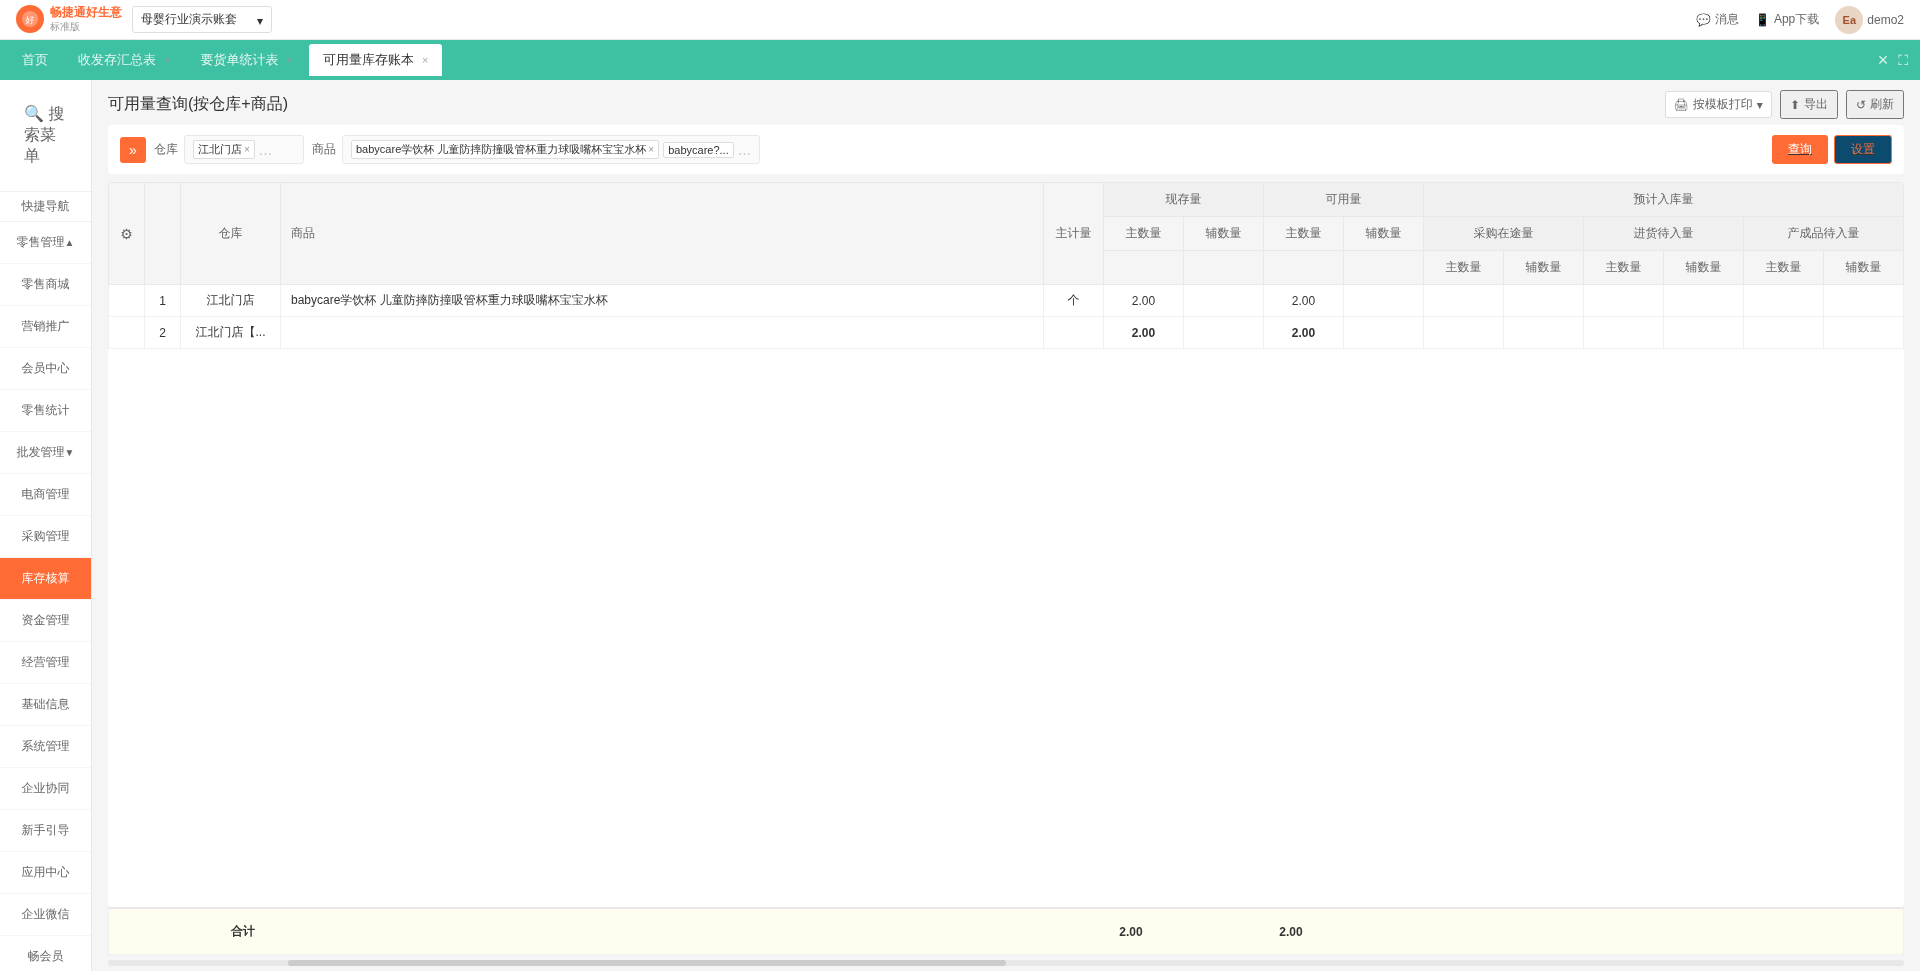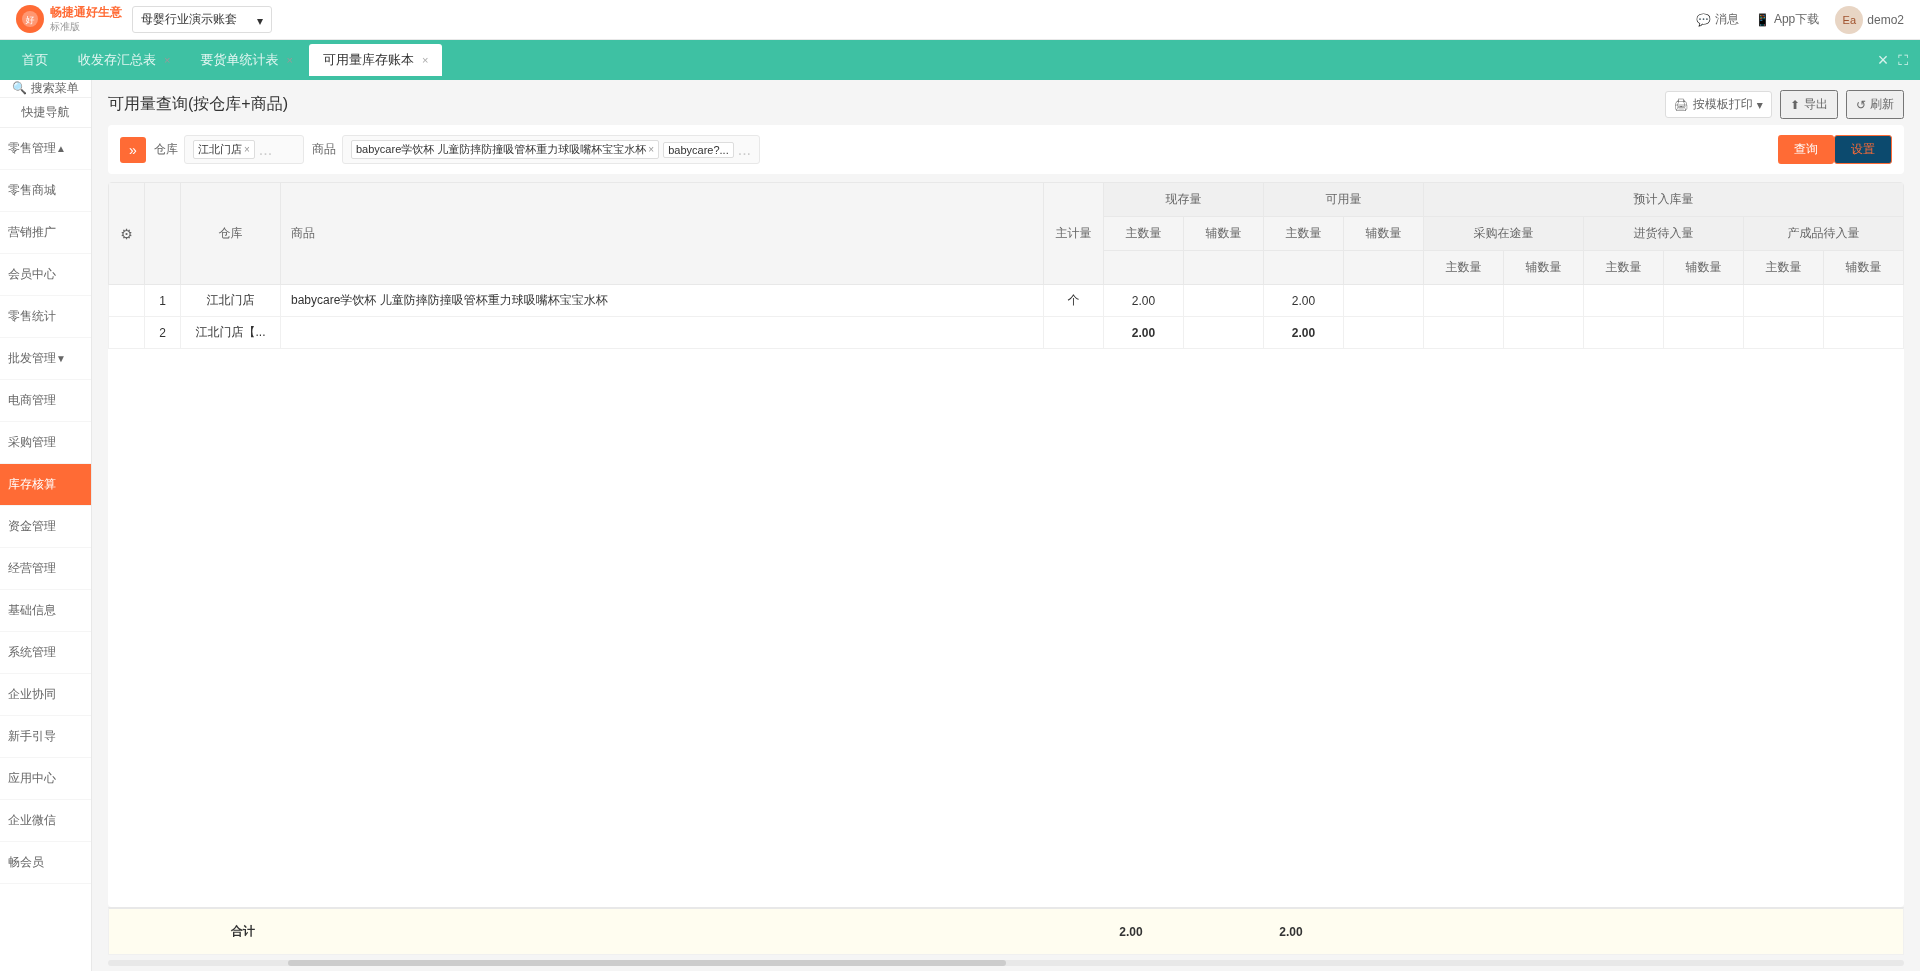--- a/index.html
+++ b/index.html
@@ -8,39 +8,39 @@
     
     .top-bar { height: 40px; background: #fff; display: flex; align-items: center; justify-content: space-between; padding: 0 16px; border-bottom: 1px solid #e8e8e8; flex-shrink: 0; }
     .top-bar-left { display: flex; align-items: center; gap: 10px; }
     .logo-area { display: flex; align-items: center; gap: 6px; }
     .logo-icon { width: 28px; height: 28px; background: #ff6b35; border-radius: 50%; display: flex; align-items: center; justify-content: center; }
     .logo-text { font-size: 12px; color: #ff6b35; font-weight: bold; line-height: 1.2; }
     .logo-sub { font-size: 10px; color: #999; }
     .industry-selector { display: flex; align-items: flex-end; gap: 4px; font-size: 12px; color: #333; cursor: pointer; padding: 4px 8px; border: 1px solid #ddd; border-radius: 3px; min-width: 140px; justify-content: space-between; }
     .top-bar-right { display: flex; align-items: center; gap: 16px; font-size: 12px; color: #666; }
     .top-bar-right-item { display: flex; align-items: center; gap: 4px; cursor: pointer; }
-    .avatar { width: 28px; height: 28px; border-radius: 50%; background: #e8d5c4; overflow: hidden; display: flex; align-items: center; justify-content: center; font-size: 11px; color: #a0522d; }
+    .avatar { width: 28px; height: 28px; border-radius: 50%; background: #e8d5c4; overflow: hidden; display: flex; align-items: center; justify-content: center; font-size: 11px; color: #a0522d; font-weight: bold; }
 
     
     .nav-tabs { height: 40px; background: #3ec1a3; display: flex; align-items: center; padding: 0 8px; flex-shrink: 0; gap: 2px; }
     .nav-tab { height: 32px; padding: 0 14px; display: flex; align-items: center; gap: 6px; font-size: 13px; color: rgba(255,255,255,0.85); cursor: pointer; border-radius: 3px 3px 0 0; white-space: nowrap; }
     .nav-tab.active { background: #fff; color: #333; border-radius: 3px 3px 0 0; }
     .nav-tab .close-x { font-size: 11px; color: #999; cursor: pointer; margin-left: 2px; }
     .nav-tab.active .close-x { color: #aaa; }
     .nav-close-all { margin-left: auto; color: rgba(255,255,255,0.8); font-size: 18px; cursor: pointer; padding: 4px; }
     .nav-expand { color: rgba(255,255,255,0.8); font-size: 14px; cursor: pointer; padding: 4px; }
 
     
     .main-layout { display: flex; flex: 1; overflow: hidden; }
 
     
     .sidebar { width: 92px; background: #fff; border-right: 1px solid #e8e8e8; display: flex; flex-direction: column; flex-shrink: 0; overflow-y: auto; }
-    .sidebar-search { padding: 0; font-size: 12px; color: #666; cursor: pointer; border-bottom: 1px solid #f0f0f0; text-align: center; }
+    .sidebar-search { padding: 24px; font-size: 16px; color: #666; cursor: pointer; border-bottom: 1px solid #f0f0f0; }
     .sidebar-nav { padding: 6px 16px; font-size: 12px; color: #666; cursor: pointer; border-bottom: 1px solid #f0f0f0; text-align: center; }
-    .sidebar-item { padding: 12px 8px; font-size: 12px; color: #666; cursor: pointer; text-align: center; border-bottom: 1px solid #f5f5f5; display: flex; align-items: center; justify-content: flex-start; }
+    .sidebar-item { padding: 12px 8px; font-size: 12px; color: #666; cursor: pointer; text-align: center; border-bottom: 1px solid #f5f5f5; display: flex; align-items: center; justify-content: center; }
     .sidebar-item.active { background: #ff6b35; color: #fff; }
     .sidebar-item .arrow { font-size: 10px; }
 
     
     .content-area { flex: 1; overflow: hidden; display: flex; flex-direction: column; background: #f5f5f5; }
     .page-header { background: #f5f5f5; padding: 10px 16px 6px; display: flex; align-items: center; justify-content: space-between; flex-shrink: 0; }
     .page-title { font-size: 16px; color: #333; font-weight: 500; }
     .page-actions { display: flex; align-items: center; gap: 8px; }
     .btn-template { display: flex; align-items: center; gap: 4px; font-size: 12px; color: #666; cursor: pointer; padding: 4px 8px; border: 1px solid #ddd; border-radius: 3px; background: #fff; }
     .btn-export { display: flex; align-items: center; gap: 4px; font-size: 12px; color: #666; cursor: pointer; padding: 4px 8px; }
@@ -48,21 +48,21 @@
 
     
     .filter-area { background: #fff; margin: 0 16px 8px; padding: 10px 12px; border-radius: 4px; display: flex; align-items: center; gap: 8px; flex-shrink: 0; }
     .filter-toggle { width: 26px; height: 26px; background: #ff6b35; color: #fff; border-radius: 3px; display: flex; align-items: center; justify-content: center; cursor: pointer; font-size: 14px; }
     .filter-field { display: flex; align-items: center; gap: 6px; }
     .filter-label { font-size: 12px; color: #666; white-space: nowrap; }
     .filter-input { border: 1px solid #e8e8e8; border-radius: 3px; padding: 4px 8px; font-size: 12px; display: flex; align-items: center; gap: 4px; min-width: 120px; background: #fafafa; }
     .filter-tag { background: #fff; border: 1px solid #ddd; border-radius: 2px; padding: 1px 4px; font-size: 11px; display: flex; align-items: center; gap: 2px; }
     .filter-tag .remove { color: #999; cursor: pointer; font-size: 10px; }
     .filter-dots { color: #ccc; font-size: 16px; }
-    .filter-actions { margin-left: auto; display: flex; gap: 0; }
+    .filter-actions { margin-left: auto; display: flex; gap: 6px; text-decoration: underline; }
     .btn-query { background: #ff6b35; color: #fff; border: none; border-radius: 3px; padding: 5px 16px; font-size: 12px; cursor: pointer; }
     .btn-settings { background: #0c4a6e; color: #ff6b35; border: 1px solid #ff6b35; border-radius: 3px; padding: 5px 16px; font-size: 12px; cursor: pointer; }
 
     
     .table-container { flex: 1; overflow: auto; margin: 0 16px; background: #fff; border-radius: 4px; }
     table { width: 100%; border-collapse: collapse; font-size: 12px; }
     thead tr th { background: #f5f5f5; color: #666; padding: 8px 10px; text-align: center; border: 1px solid #e8e8e8; font-weight: 500; position: sticky; top: 0; z-index: 2; white-space: nowrap; }
     tbody tr td { padding: 7px 10px; border: 1px solid #f0f0f0; text-align: center; color: #333; }
     .col-setting { width: 36px; }
     .col-no { width: 36px; }

